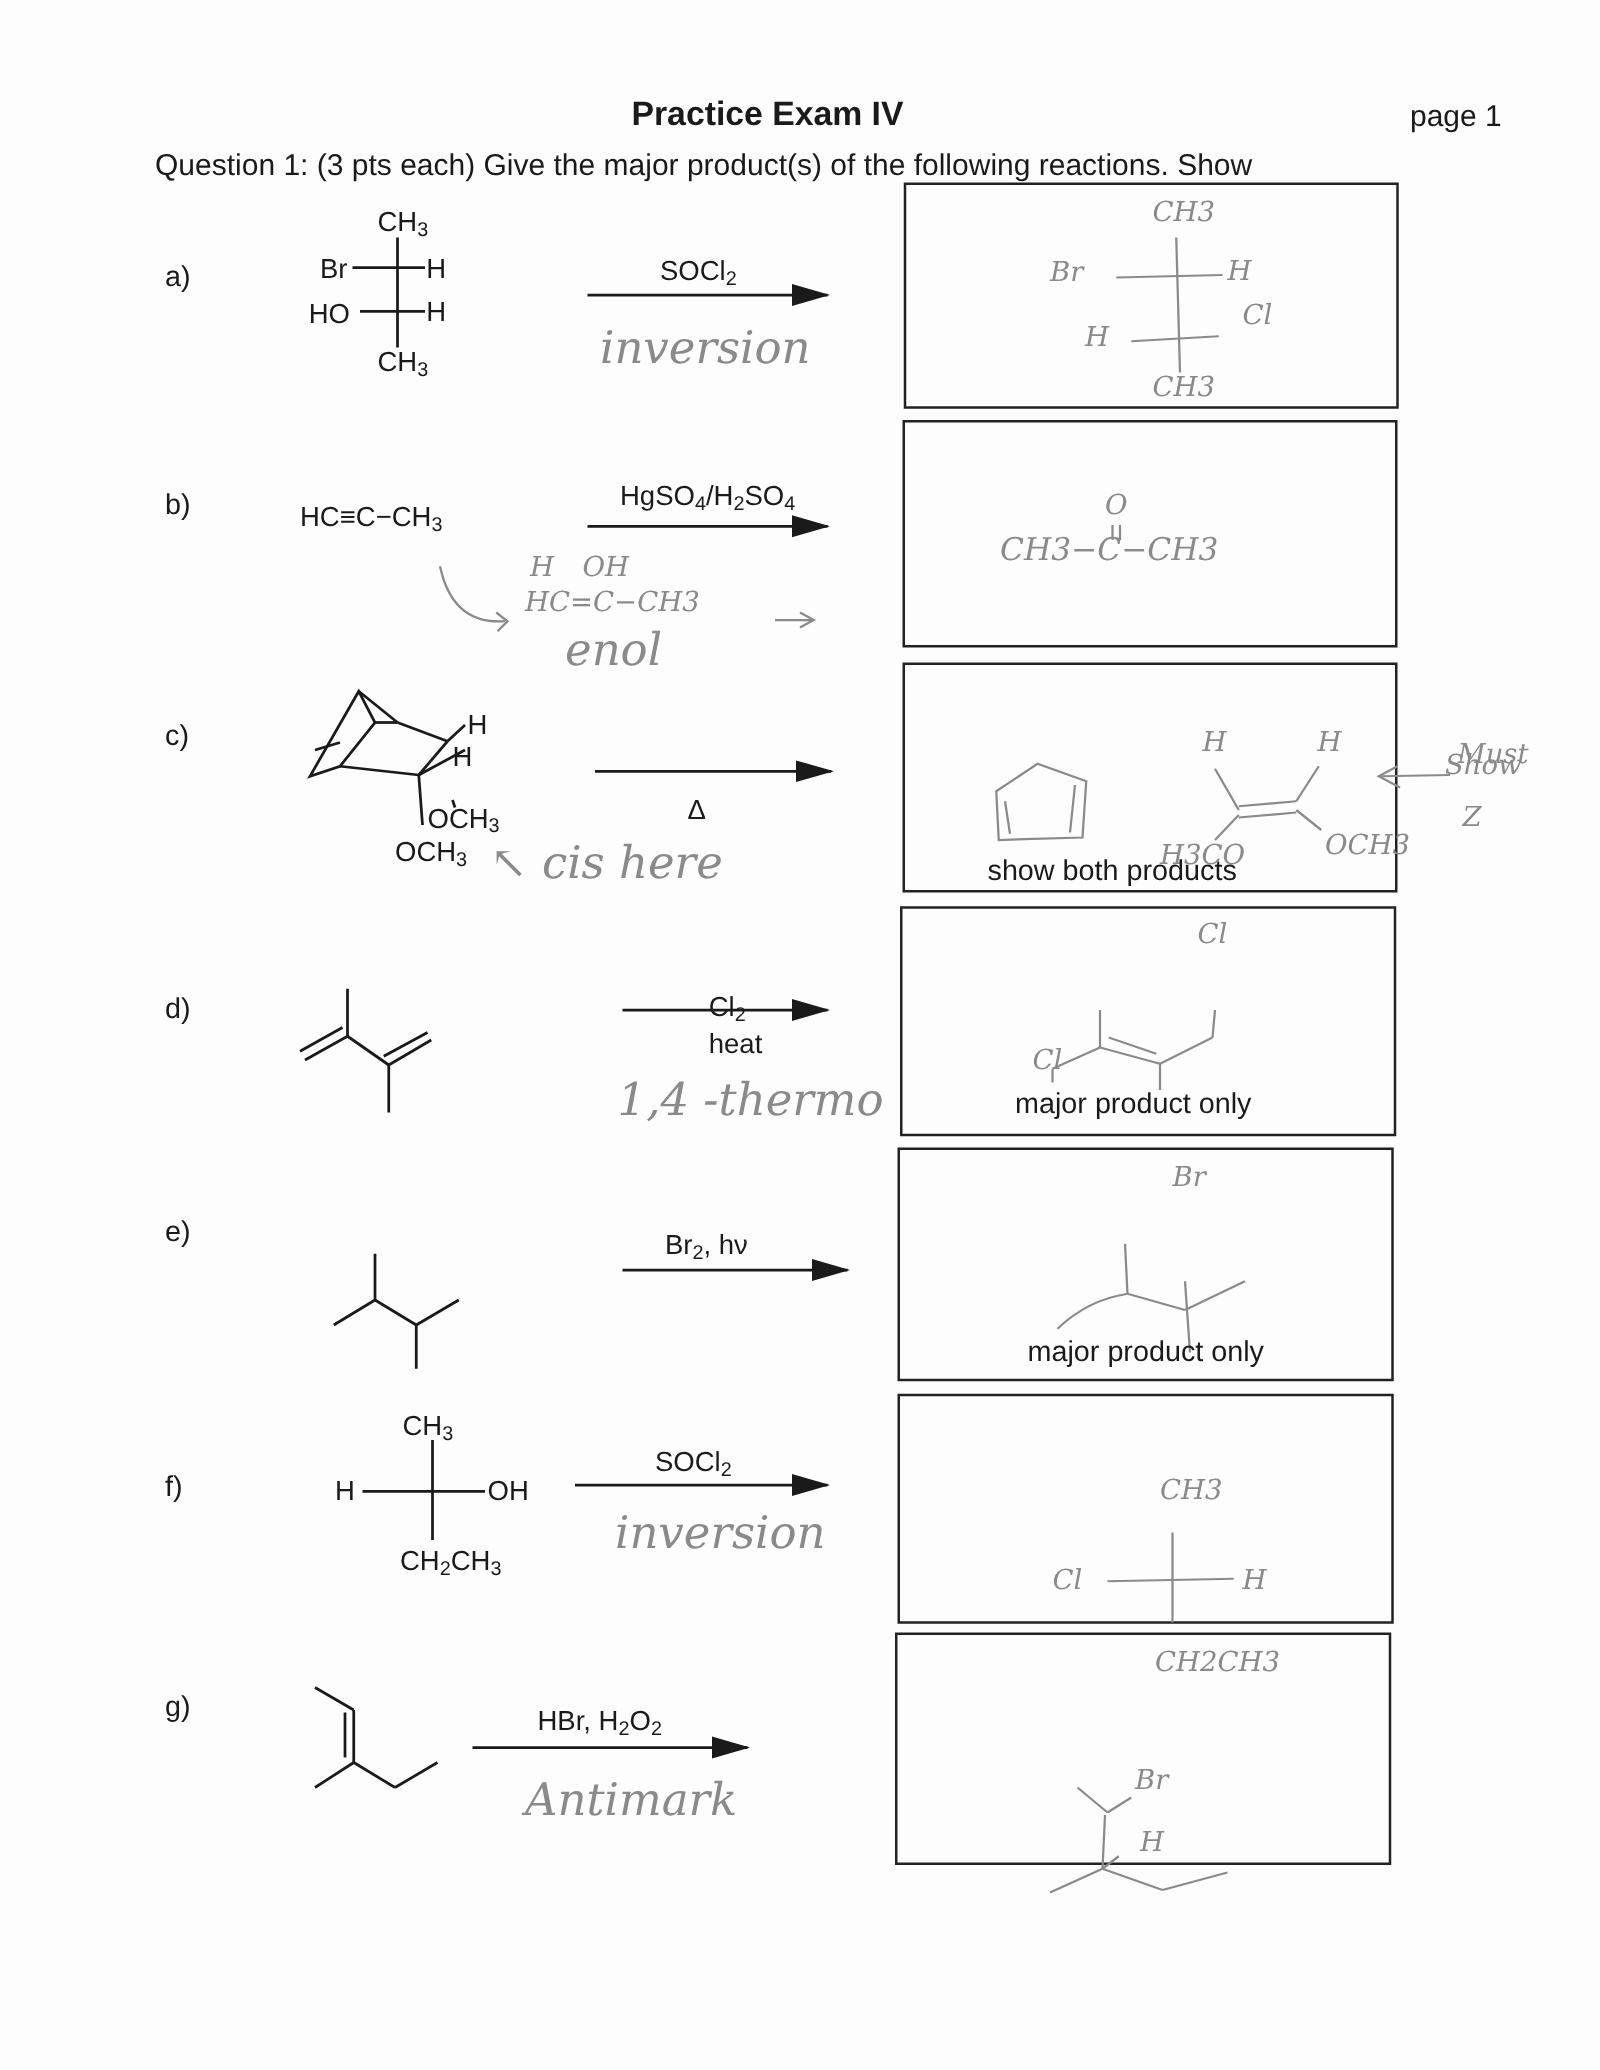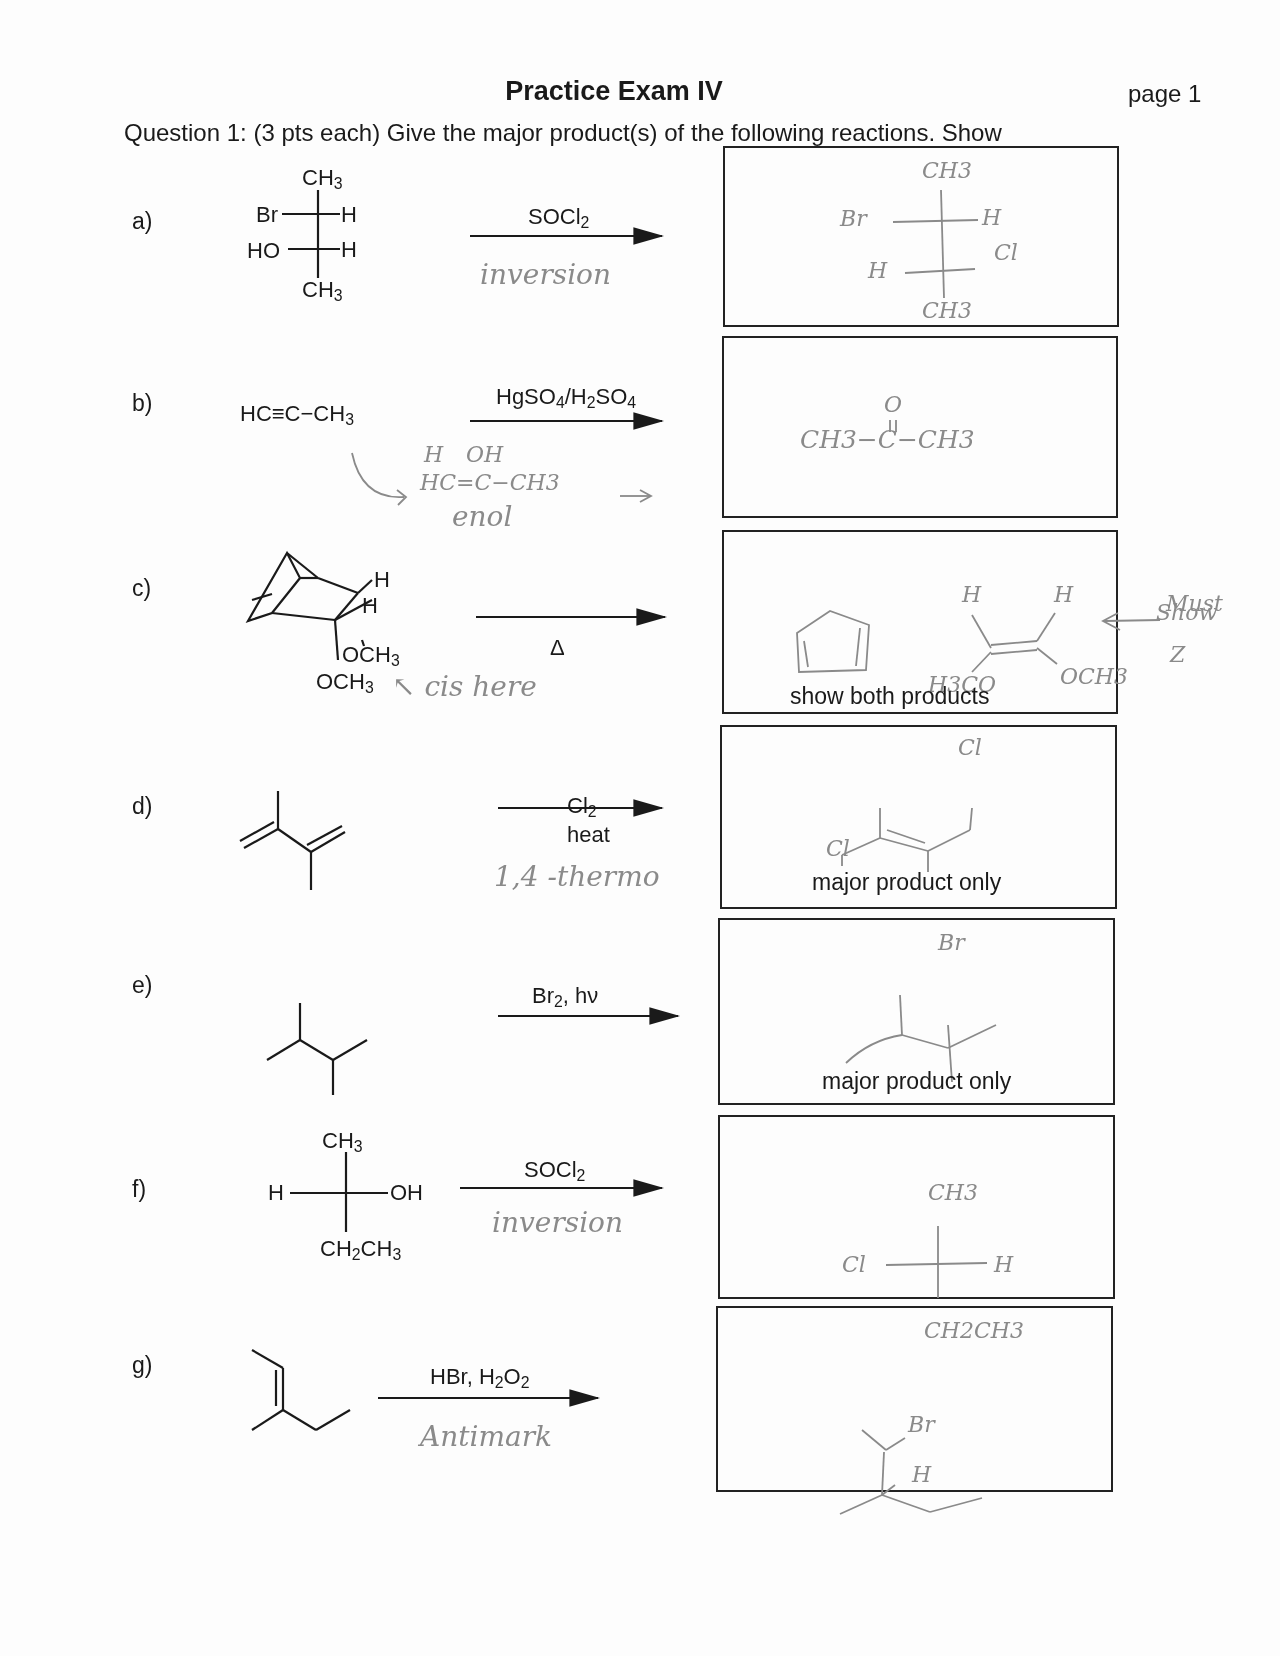--- a/index.html
+++ b/index.html
@@ -5,21 +5,21 @@
   html, body { margin:0; padding:0; }
   body { width:1280px; height:1656px; background:#fdfdfd; position:relative; overflow:hidden;
          font-family:"Liberation Sans", sans-serif; color:#1a1a1a; }
   .abs { position:absolute; }
   .title { left:0; width:1228px; top:76px; text-align:center; font-size:27px; font-weight:bold; }
   .pagenum { left:1128px; top:80px; font-size:24px; }
   .q-intro { left:124px; top:118px; font-size:24px; line-height:29px; width:980px; }
   .label { font-size:23px; }
   .chem { font-size:22px; white-space:nowrap; }
   .reagent { font-size:22px; white-space:nowrap; text-align:center; }
-  .hand { font-family:"DejaVu Serif", serif; font-style:italic; color:#8a8a8a; font-size:28px; white-space:nowrap; }
+  .hand { font-family:"DejaVu Serif", serif; font-style:italic; color:#8a8a8a; font-size:36px; white-space:nowrap; }
   .hand-sm { font-family:"DejaVu Serif", serif; font-style:italic; color:#8a8a8a; font-size:22px; white-space:nowrap; }
   .box { border:2px solid #222; background:transparent; }
   .boxnote { font-size:23px; white-space:nowrap; }
   svg.layer { position:absolute; left:0; top:0; }
   sub { font-size:0.72em; vertical-align:-0.25em; line-height:0; }
 </style>
 </head>
 <body>
 
 <div class="abs title">Practice Exam IV</div>

